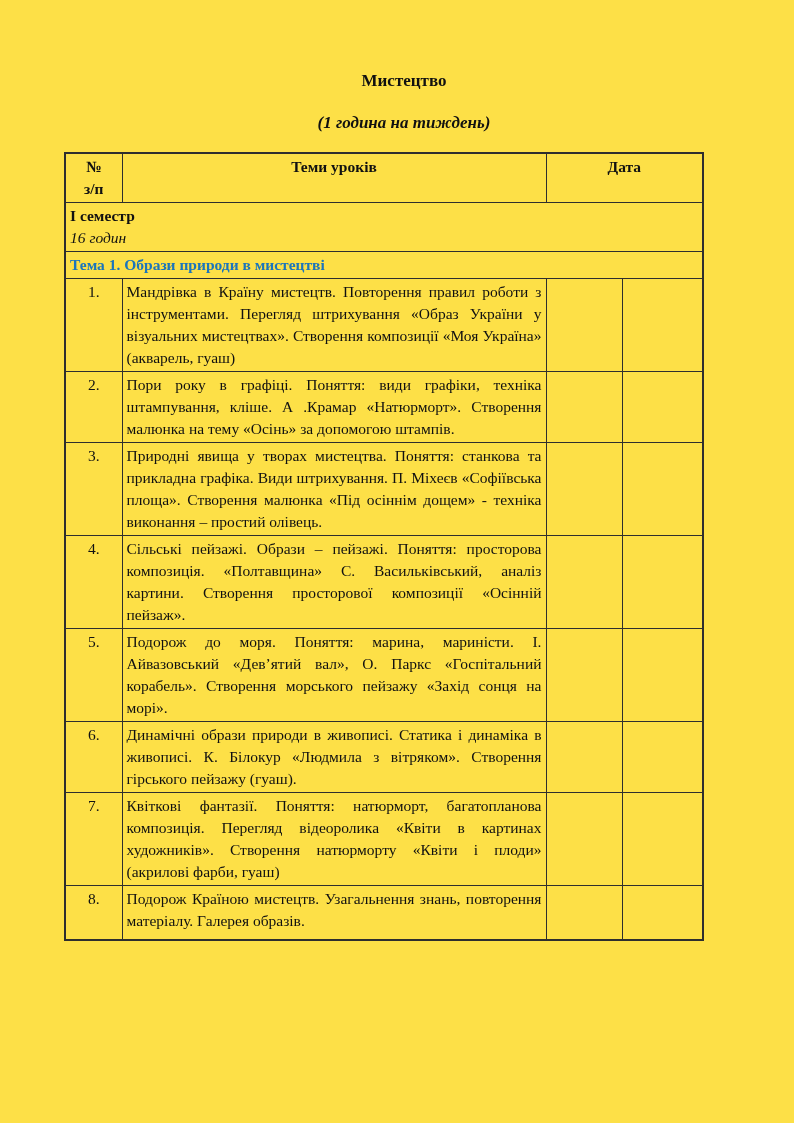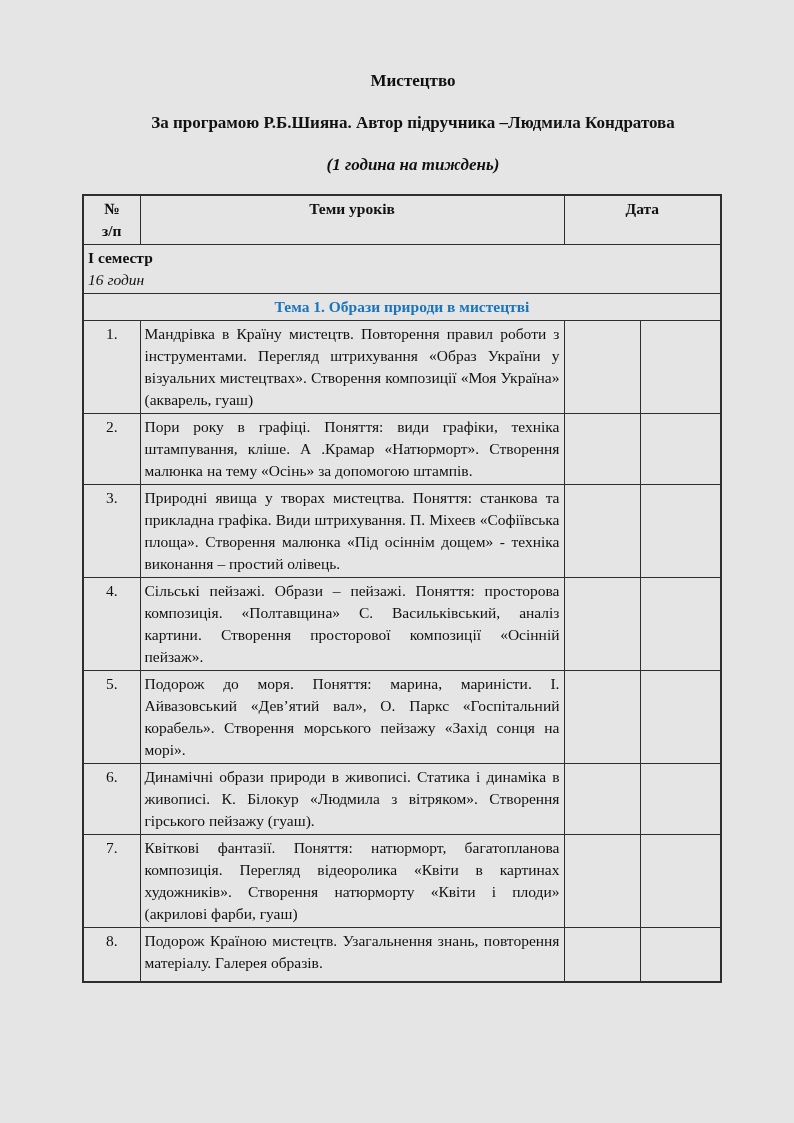--- a/index.html
+++ b/index.html
@@ -1,22 +1,22 @@
 <!DOCTYPE html>
 <html lang="uk"><head>
 <meta charset="utf-8">
 <style>
   html, body { margin: 0; padding: 0; background: #ffffff; }
   .page {
     position: relative;
     width: 794px;
     height: 1123px;
     box-sizing: border-box;
-    padding: 70px 50px 0 82px;
-    background: #e5e5e5;
+    padding: 70px 50px 0 64px;
+    background: #fde047;
     font-family: "Liberation Serif", "DejaVu Serif", serif;
     color: #111111;
     overflow: hidden;
   }
   .doc-title,
   .doc-subtitle,
   .doc-hours {
     text-align: center;
     font-weight: bold;
     font-size: 17px;
@@ -52,21 +52,21 @@
     font-size: 16px;
     padding-top: 3px;
   }
   th.h-num { height: 44px; }
 
   td.sem-cell { text-align: left; padding: 2px 4px; }
   .sem-title { font-weight: bold; }
   .sem-hours { font-style: italic; }
 
   td.theme-cell {
-    text-align: center;
+    text-align: left;
     font-weight: bold;
     font-size: 16px;
     color: #1b75bc;
     padding: 1px 4px 2px 4px;
   }
 
   td.num-cell { text-align: center; padding-top: 3px; }
   td.topic-cell {
     text-align: justify;
     padding: 3px 7px 3px 11px;
@@ -74,21 +74,20 @@
   td.date-cell { }
 
   tr.r2 td { height: 54px; }
 </style>
 </head>
 <body>
 
 <div class="page">
 
   <p class="doc-title">Мистецтво</p>
-  <p class="doc-subtitle">За програмою Р.Б.Шияна. Автор підручника –Людмила Кондратова</p>
   <p class="doc-hours">(1 година на тиждень)</p>
 
   <table class="curriculum">
     <colgroup>
       <col class="c-num">
         <col class="c-topic">
         <col class="c-date1">
         <col class="c-date2">
     </colgroup>
 

